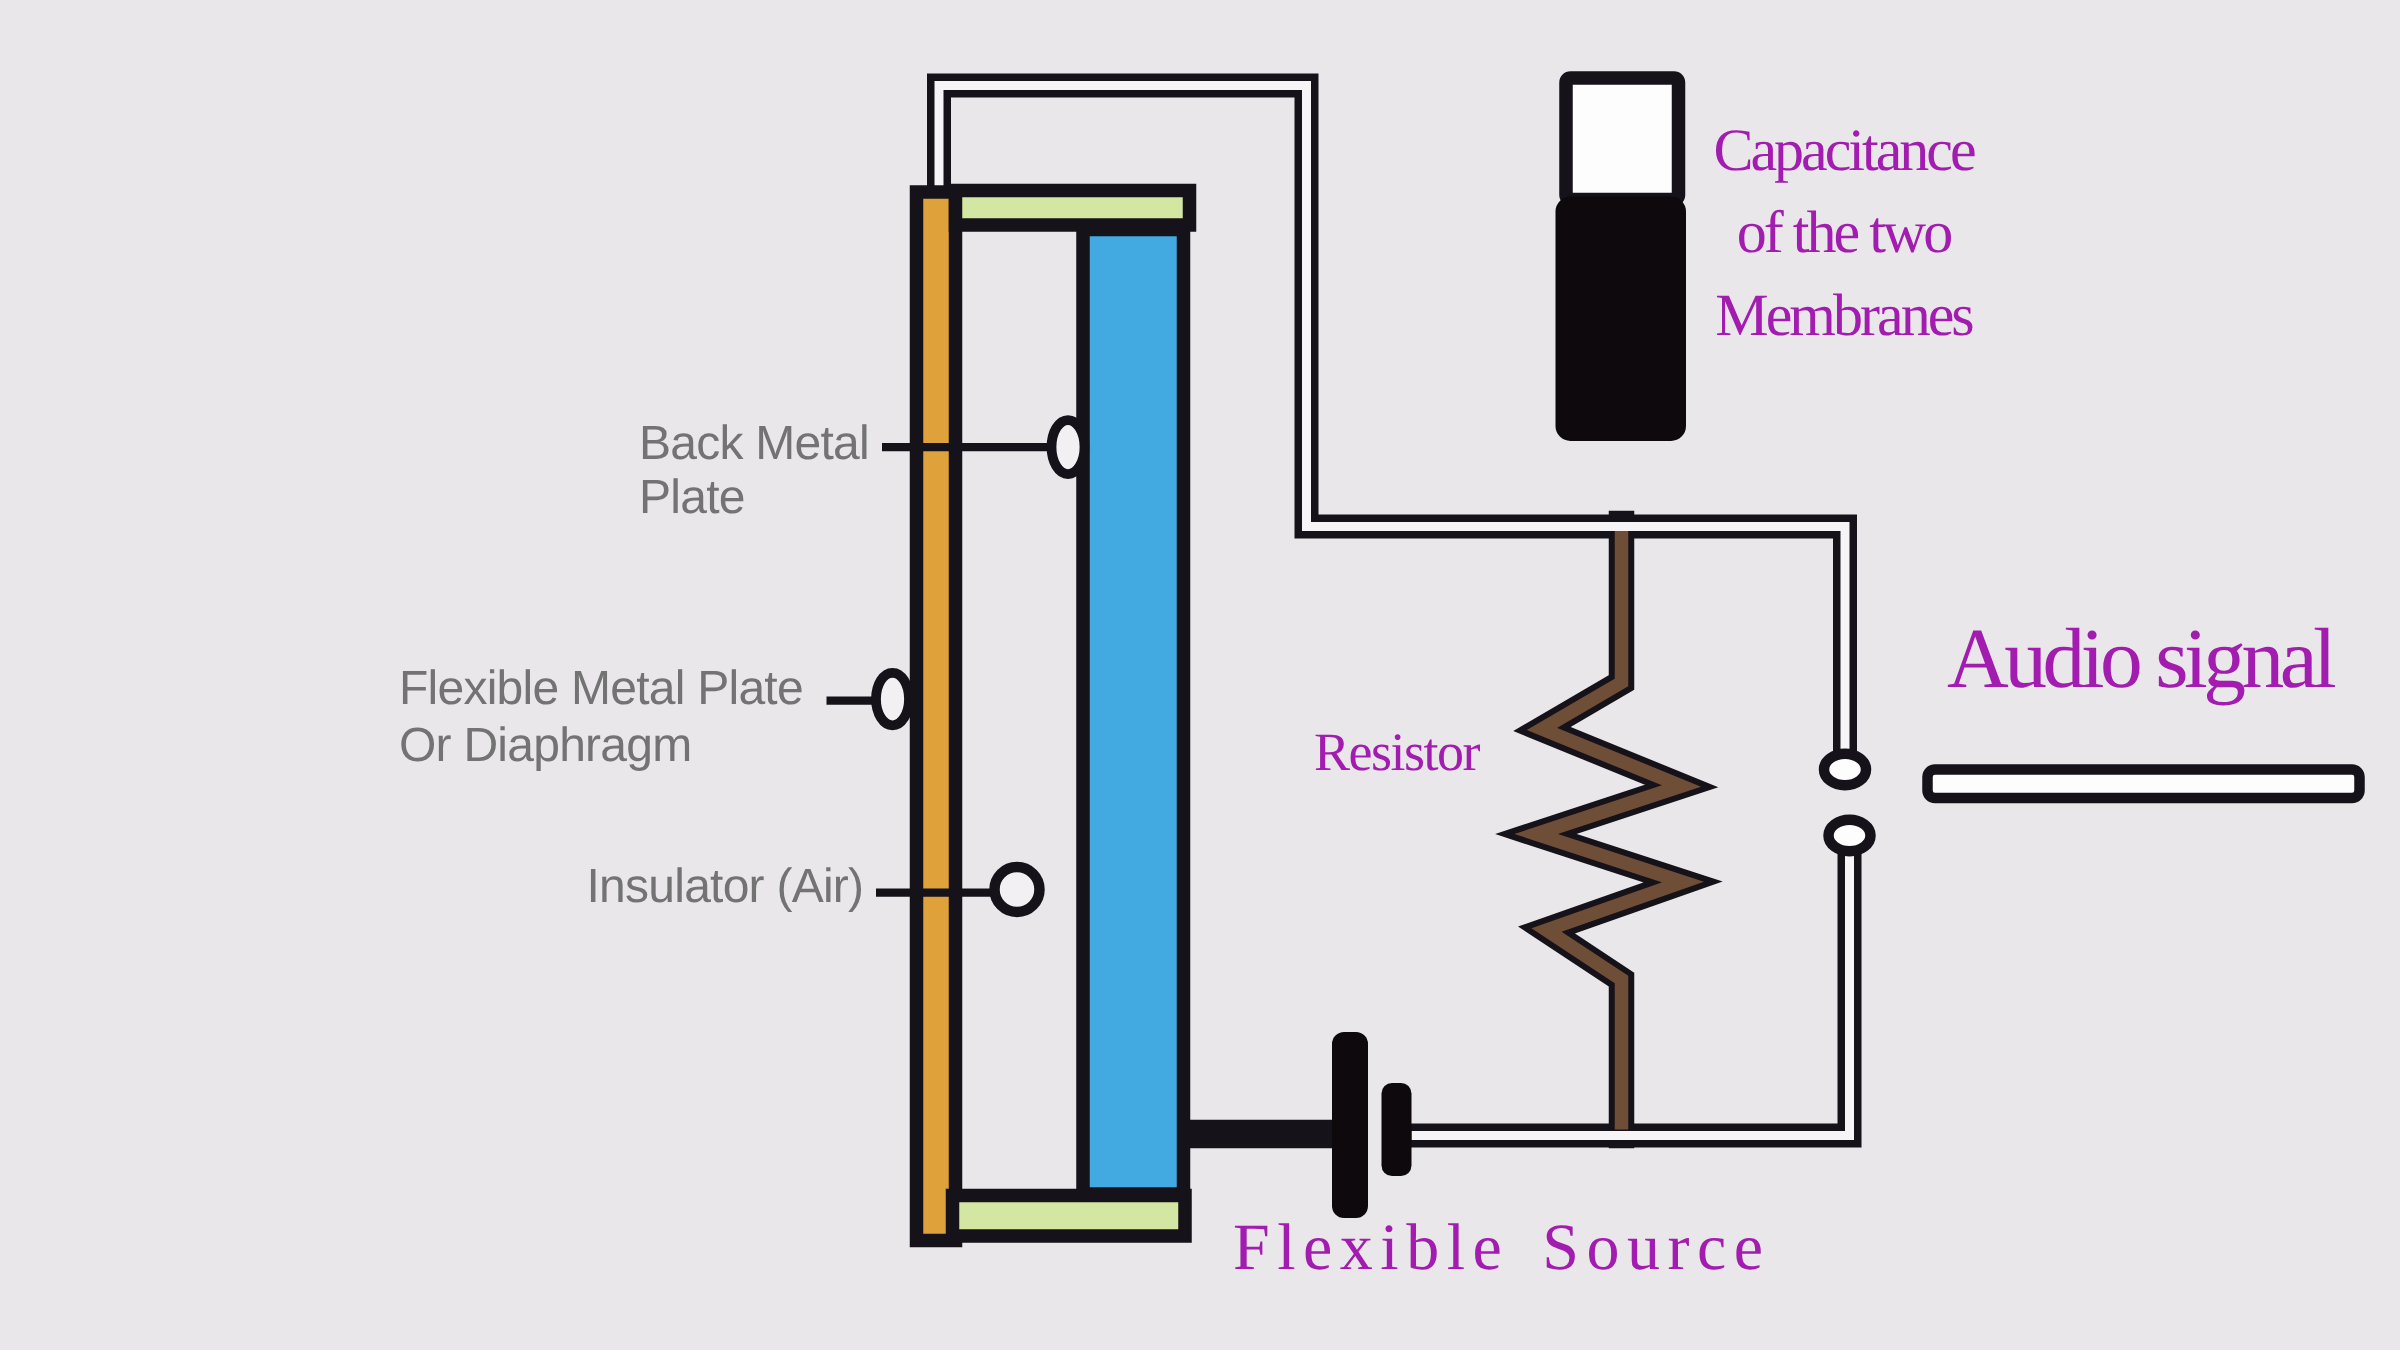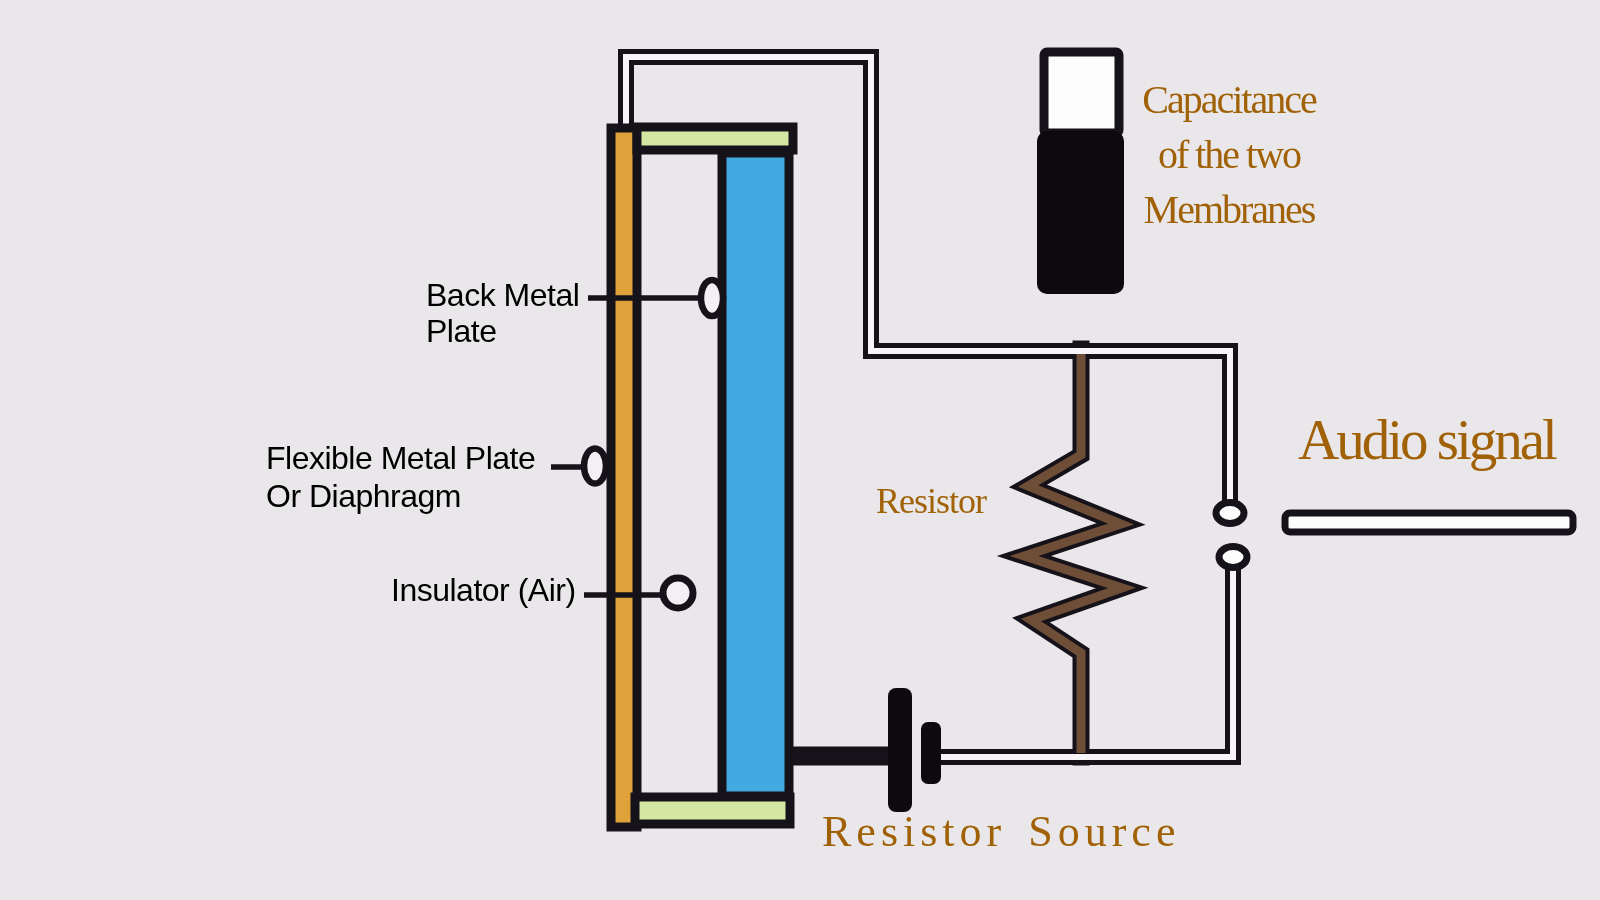--- a/index.html
+++ b/index.html
@@ -4,23 +4,23 @@
 <style>
   html,body{margin:0;padding:0;}
   #stage{
     position:relative;
     width:1600px;height:900px;
     background:#e9e7ea;
     overflow:hidden;
     font-family:"Liberation Sans", sans-serif;
   }
   #circuit-svg{position:absolute;left:0;top:0;width:1600px;height:900px;}
-  .label{position:absolute;color:#000000;white-space:nowrap;}
+  .label{position:absolute;color:#737373;white-space:nowrap;}
   .sans-label{font-family:"Liberation Sans", sans-serif;font-size:32px;line-height:36px;letter-spacing:-0.5px;}
-  .serif-label{font-family:"Liberation Serif", serif;color:#a16207;}
+  .serif-label{font-family:"Liberation Serif", serif;color:#a21caf;}
   .lbl-back{left:426px;top:277px;}
   .lbl-flex{left:266px;top:439px;line-height:38px;}
   .lbl-ins{left:391px;top:572px;text-align:center;}
   .lbl-resistor{left:876px;top:480px;font-size:36px;letter-spacing:-1px;}
   .lbl-cap{left:1069px;top:72px;width:320px;text-align:center;font-size:40px;line-height:55px;letter-spacing:-2px;white-space:normal;}
   .lbl-audio{left:1298px;top:371px;font-size:57px;letter-spacing:-3px;margin-top:36px;}
   .lbl-voltage{left:822px;top:806px;font-size:44px;letter-spacing:5px;word-spacing:6px;}
 </style>
 </head>
 <body>
@@ -90,15 +90,15 @@
   <div class="label serif-label lbl-resistor">Resistor</div>
 
   <div class="label serif-label lbl-cap">
     <div>Capacitance</div>
     <div>of the two</div>
     <div>Membranes</div>
   </div>
 
   <div class="label serif-label lbl-audio">Audio signal</div>
 
-  <div class="label serif-label lbl-voltage">Resistor Source</div>
+  <div class="label serif-label lbl-voltage">Flexible Source</div>
 
 </div>
 
 </body></html>

